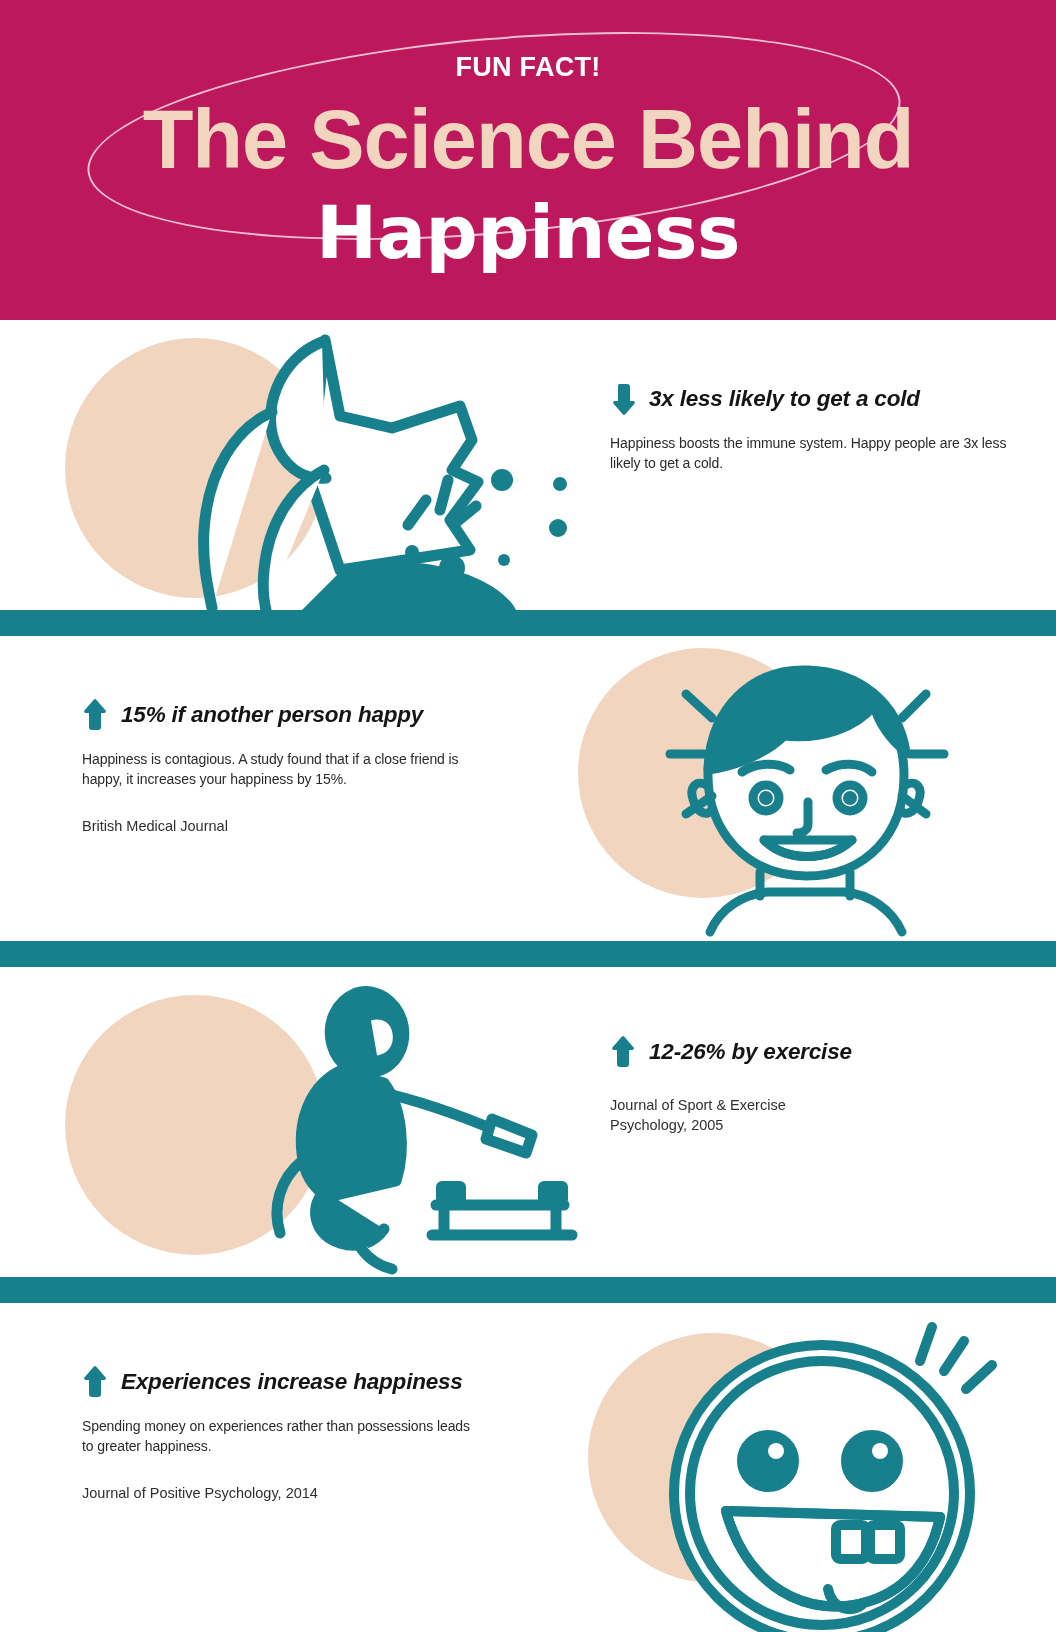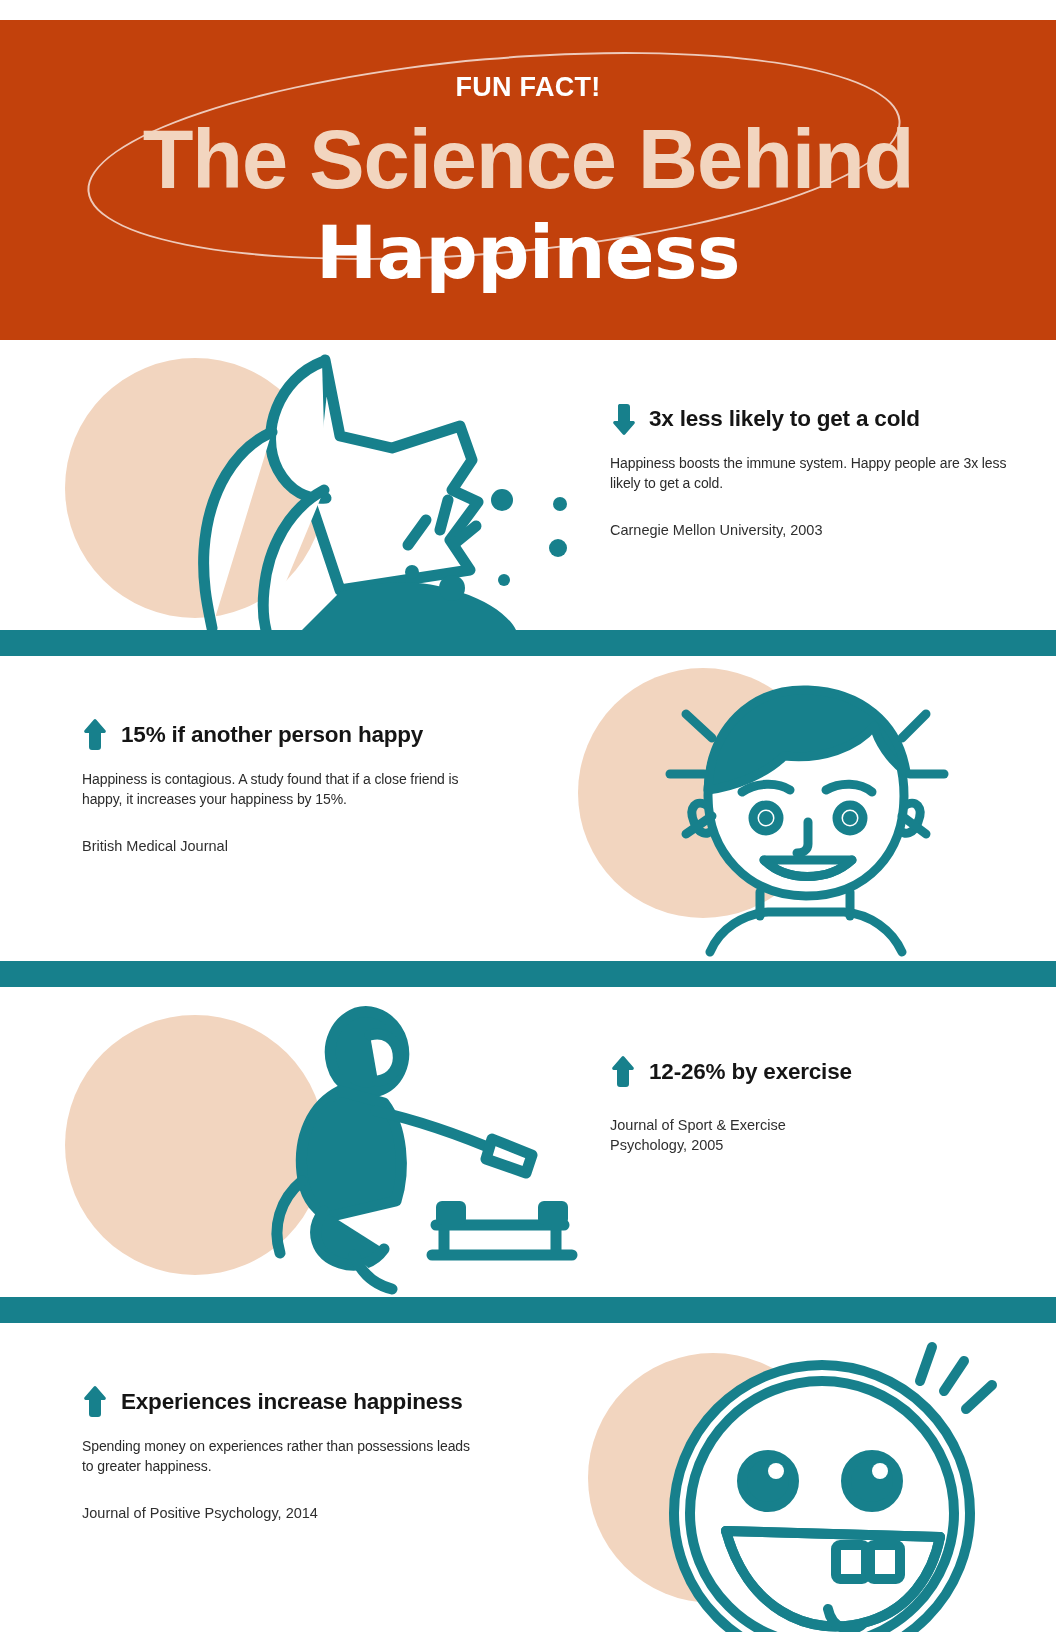--- a/index.html
+++ b/index.html
@@ -10,23 +10,22 @@
     font-family:"Liberation Sans", sans-serif;
     color:#1b1b1b;
     overflow:hidden;
     position:relative;
   }
 
   
   .header {
     position:relative;
     width:100%; height:320px;
-    background:#c2410c;
+    background:#be185d;
     overflow:hidden;
-    margin-top:20px;
   }
   .header .ellipse {
     position:absolute;
     left:86px; top:38px;
     width:816px; height:196px;
     border:2px solid rgba(255,255,255,.72);
     border-radius:50%;
     transform:rotate(-5deg);
   }
   .header .eyebrow {
@@ -78,20 +77,21 @@
     width:400px;
   }
   .text-col.right { left:610px; }
   .text-col.left  { left:42px;margin-left:40px; }
 
   .stat-row {
     display:flex;
     align-items:center;
     gap:13px;
     margin-bottom:18px;
+    font-style:italic;
   }
   .arrow-icon { flex:0 0 auto; display:block; }
   .stat-label {
     font-size:22.5px;
     font-weight:700;
     color:#151515;
     letter-spacing:-.2px;
     white-space:nowrap;
   }
   .body-text {
@@ -163,21 +163,20 @@
 
   <div class="text-col right" style="top:62px;">
     <div class="stat-row">
       <svg class="arrow-icon" width="26" height="34" viewBox="0 0 26 34">
         <path d="M9 2 h8 a3 3 0 0 1 3 3 v14 h3.2 a1.6 1.6 0 0 1 1.2 2.7 l-9.1 10.6
                  a1.7 1.7 0 0 1 -2.6 0 L3.6 21.7 A1.6 1.6 0 0 1 4.8 19 H8 V5 A3 3 0 0 1 9 2 Z" fill="#17808C"></path>
       </svg>
       <span class="stat-label">3x less likely to get a cold</span>
     </div>
     <div class="body-text">Happiness boosts the immune system. Happy people are 3x less likely to get a cold.</div>
-    <div class="citation">Carnegie Mellon University, 2003</div>
   </div>
 </div>
 
 <div class="band band-1"></div>
 
 <div class="section s2">
 
   <div class="art" style="left:560px; top:0; width:496px; height:305px;">
     <div class="blob" style="left:18px; top:12px; width:250px; height:250px;"></div>
     <svg width="496" height="305" viewBox="0 0 496 305" style="position:absolute;left:0;top:0;">

